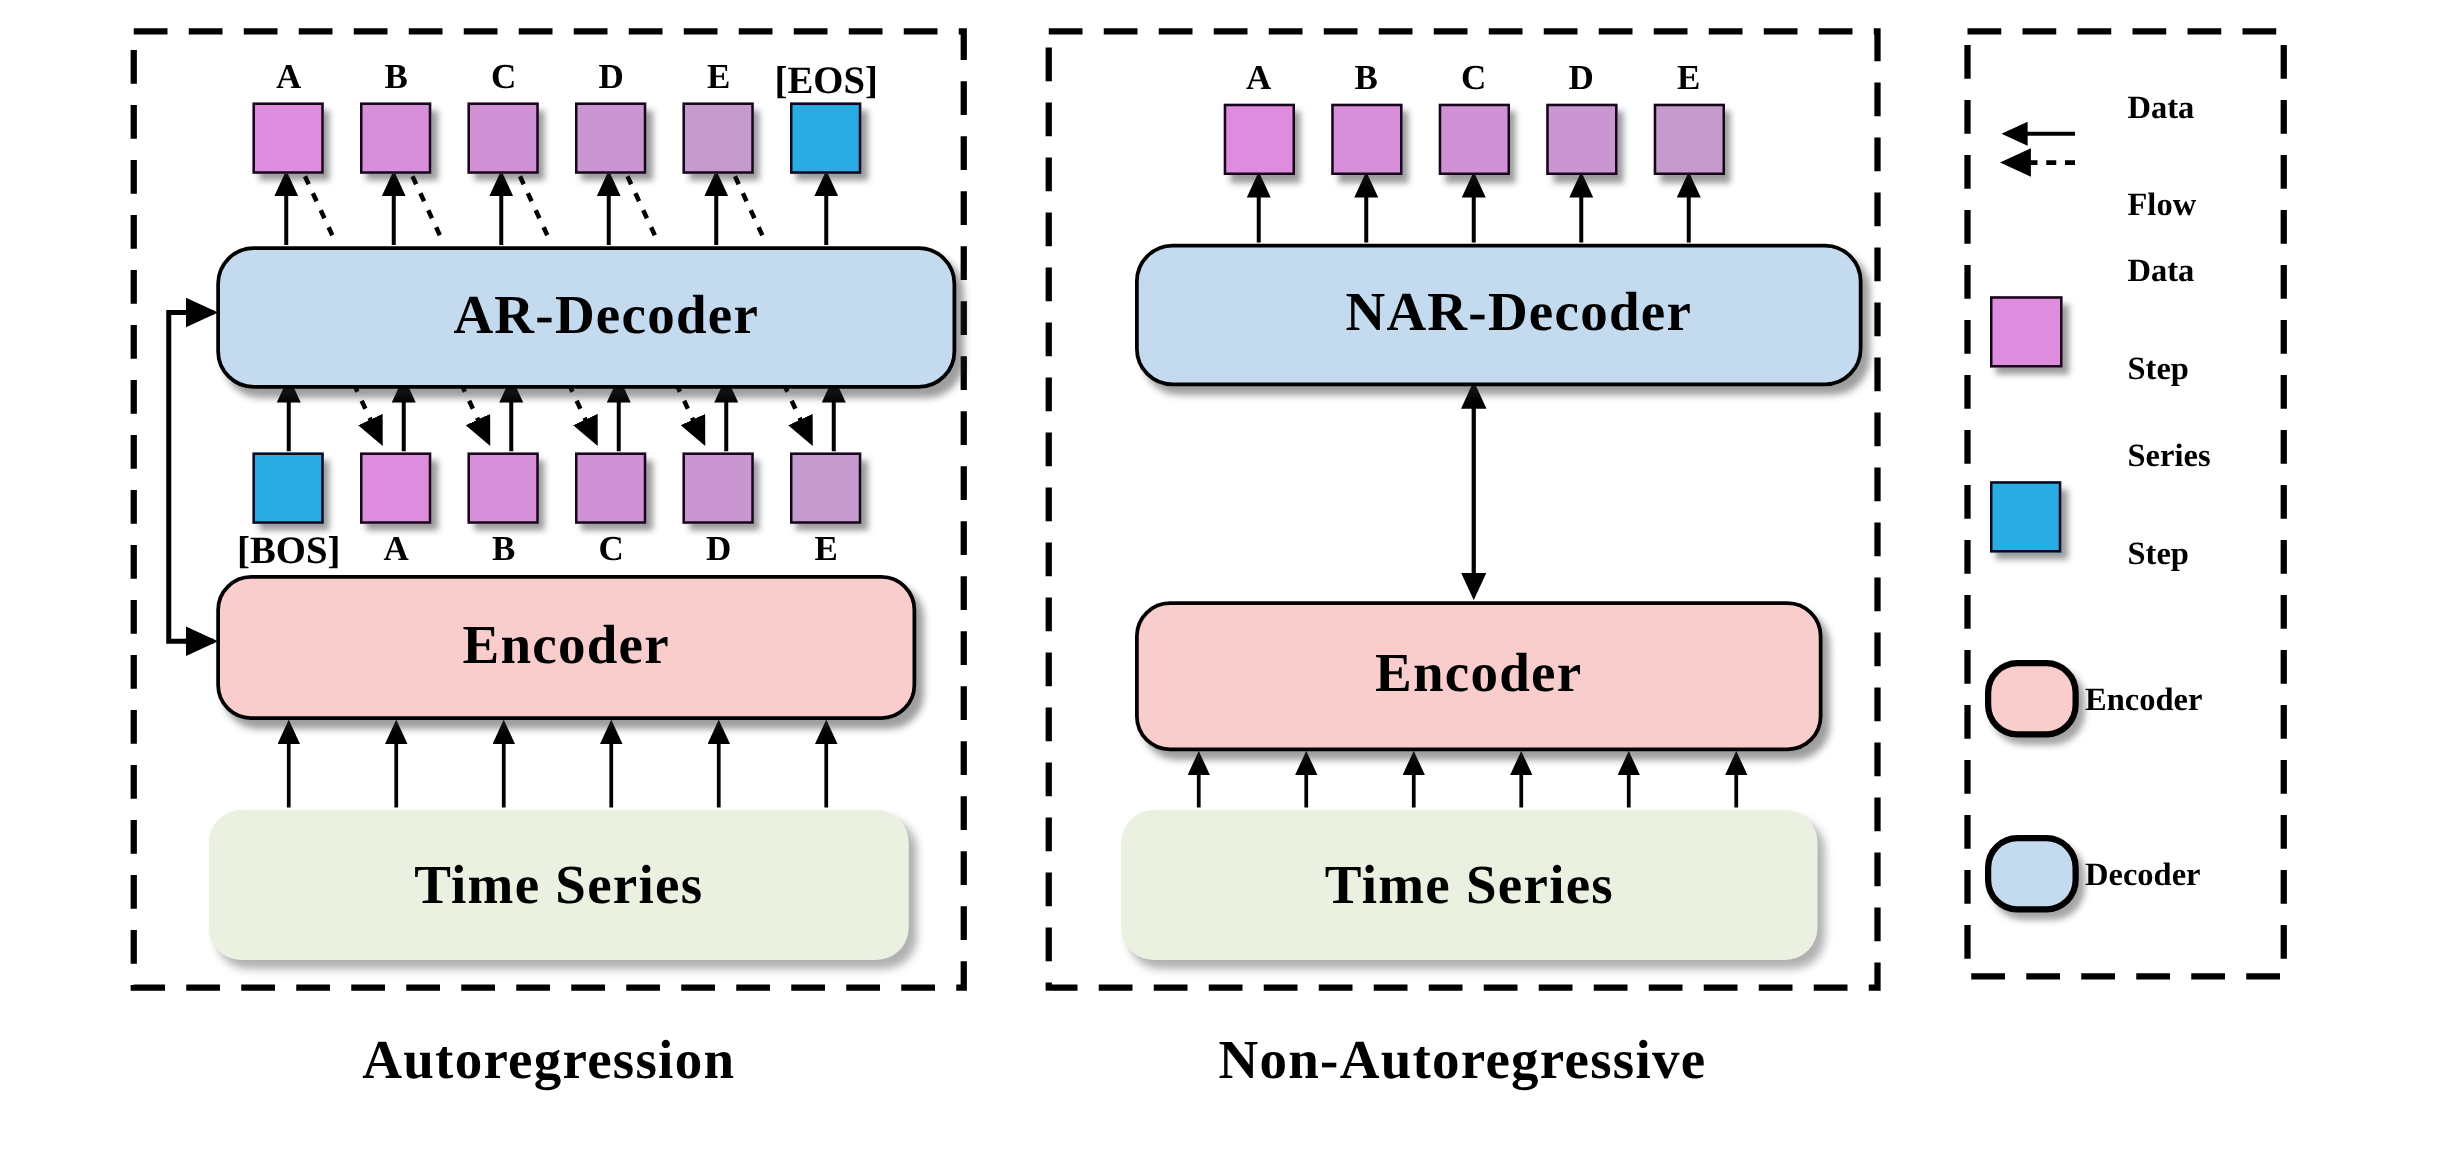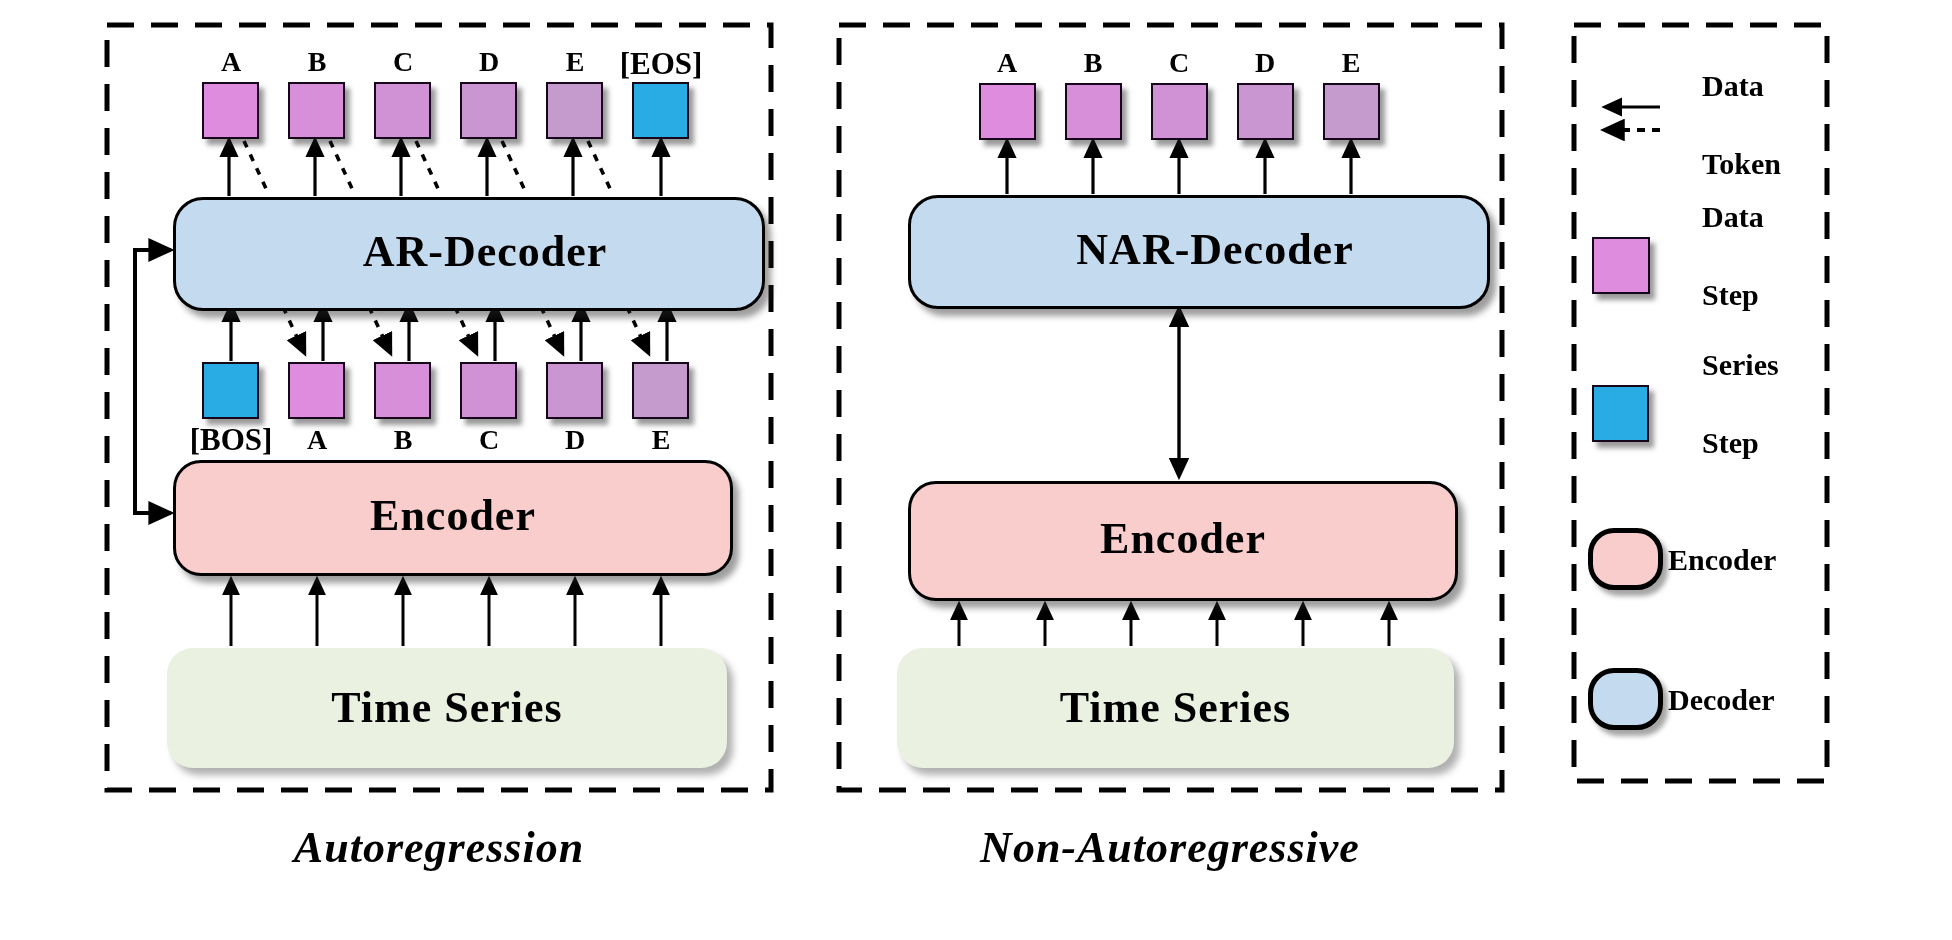--- a/index.html
+++ b/index.html
@@ -34,24 +34,24 @@
   .shade3{background:#CA96D1;}
   .shade4{background:#C49BCC;}
   .special{background:#29ACE3;}
   
   .lab{
     position:absolute; width:120px; text-align:center;
     font-size:28px; line-height:32px;
   }
   .lab.small{font-size:31px;}
   .caption{
-    position:absolute; width:620px; text-align:center; font-size:44px; letter-spacing:1px;font-style:italic;
+    position:absolute; width:620px; text-align:center; font-size:44px; letter-spacing:1px;
   }
   .legend-text{
-    position:absolute; font-size:30px; line-height:39px; white-space:pre-line;
+    position:absolute; font-size:26px; line-height:39px; white-space:pre-line;
   }
   .legend-blob{
     position:absolute; width:75px; height:62px; border:5px solid #000; border-radius:26px;
     box-shadow:5px 6px 5px rgba(30,30,30,0.4); box-sizing:border-box;
   }
 </style>
 </head>
 <body>
 
 <div class="canvas">
@@ -181,21 +181,21 @@
 
     <div class="bigbox encoder-fill" style="left:908px;top:481px;width:544px;height:114px;line-height:110px;border-radius:28px;">Encoder</div>
 
     <div class="source-box" style="left:897px;top:648px;width:557px;height:120px;line-height:120px;">Time Series</div>
 
     <div class="caption" style="left:860px;top:822px;">Non-Autoregressive</div>
   </div>
 
   <div>
     <div class="legend-text" style="left:1702px;top:66px;position:absolute;"><span>Data</span><br>
-      <span>Token</span></div>
+      <span>Flow</span></div>
 
     <div class="tok shade0" style="left:1592px;top:237px;width:58px;"></div>
     <div class="legend-text" style="left:1702px;top:197px;position:absolute;"><span>Data</span><br>
       <span>Step</span></div>
 
     <div class="tok special" style="left:1592px;top:385px;"></div>
     <div class="legend-text" style="left:1702px;top:345px;position:absolute;"><span>Series</span><br>
       <span>Step</span></div>
 
     <div class="legend-blob encoder-fill" style="left:1588px;top:528px;"></div>

